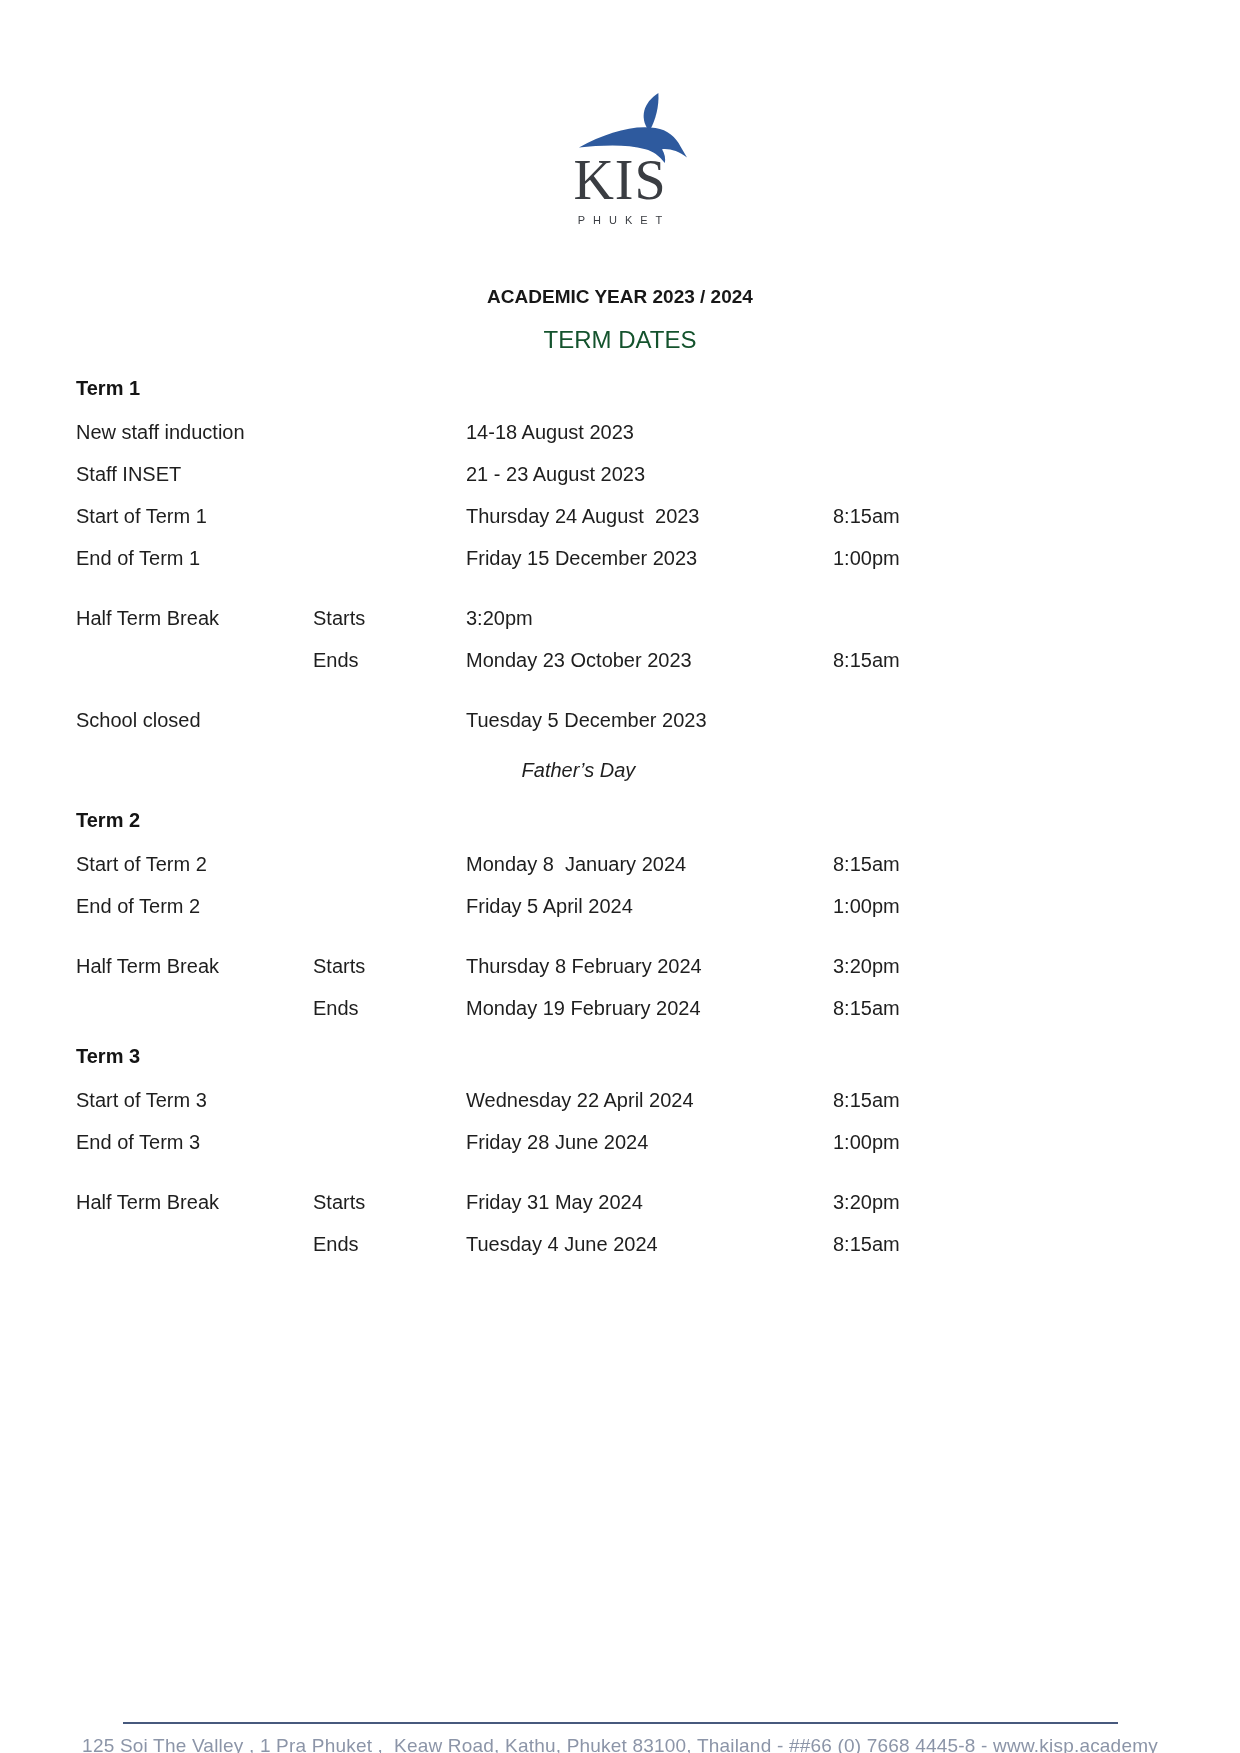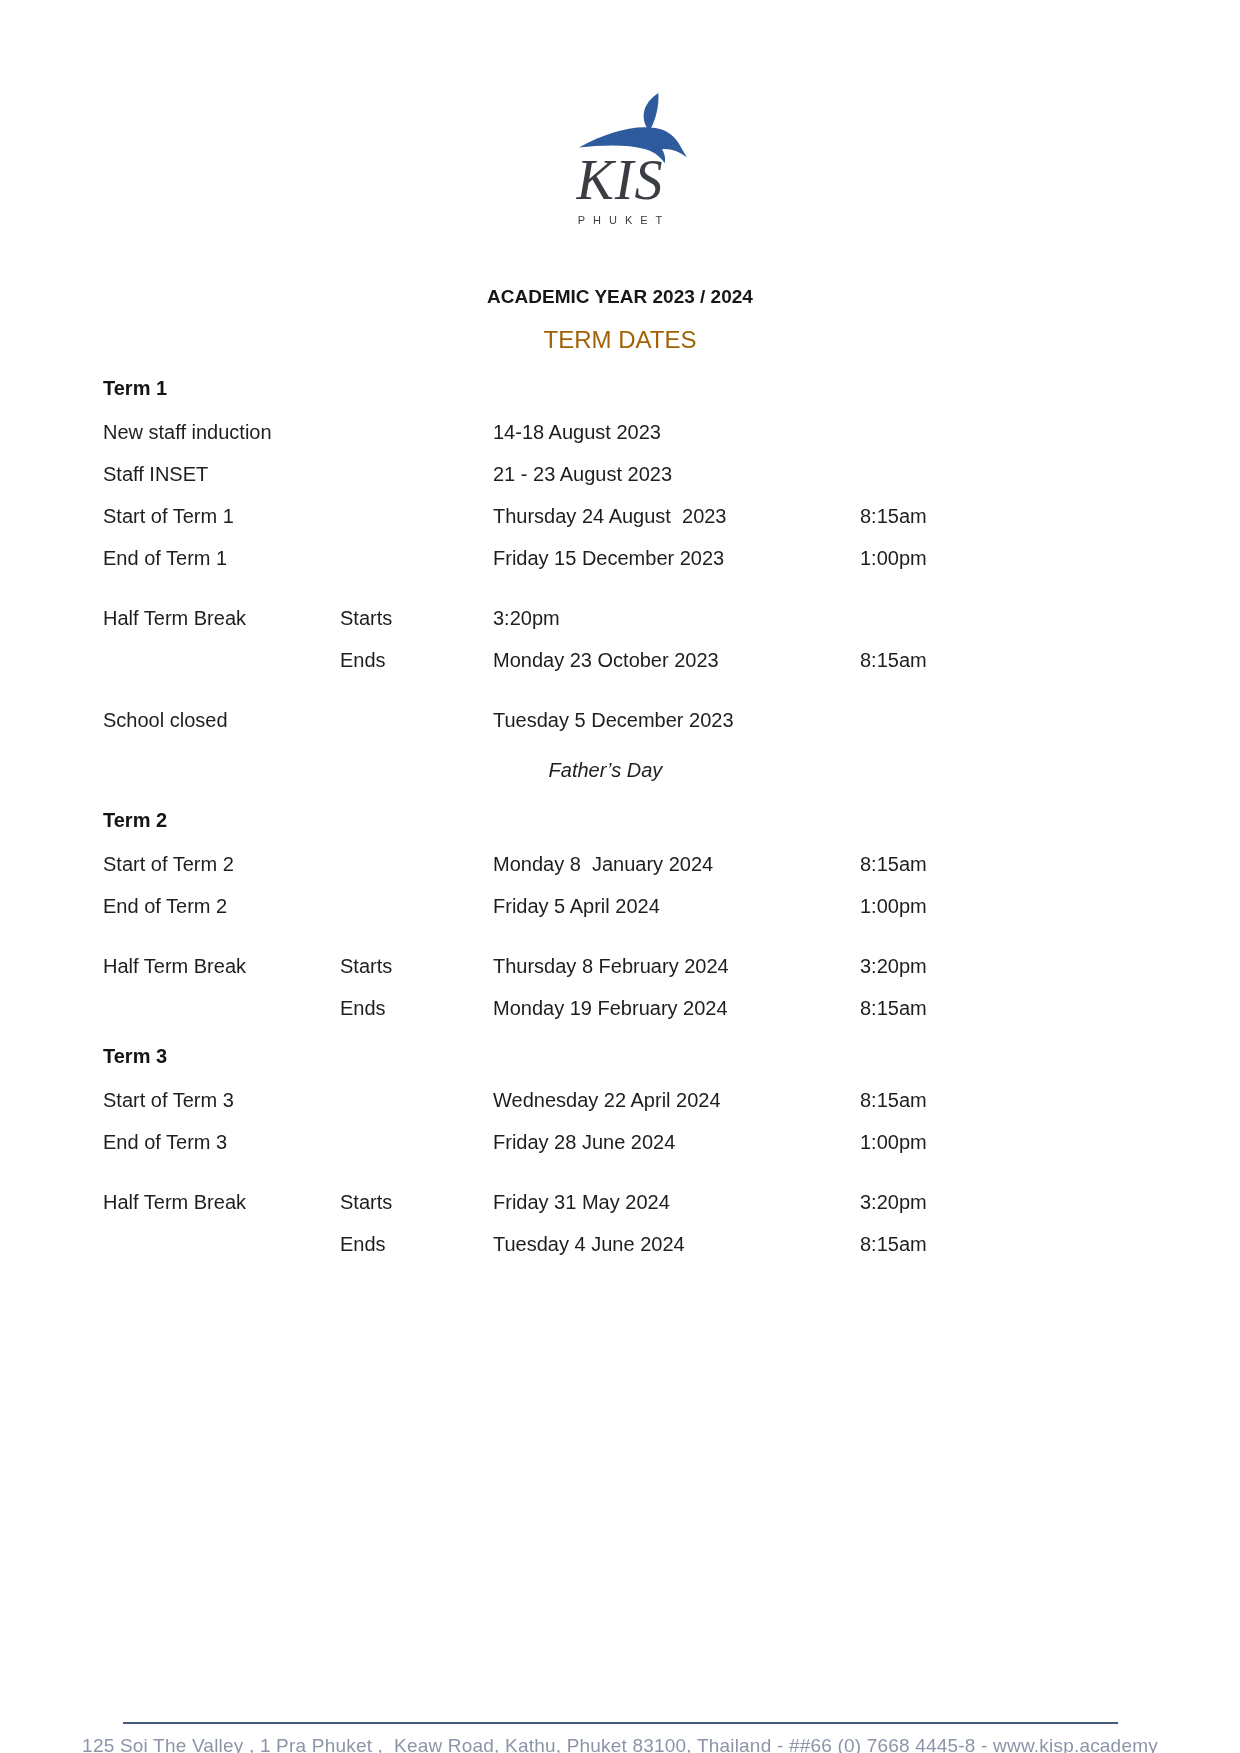--- a/index.html
+++ b/index.html
@@ -31,21 +31,20 @@
     height: 72px;
   }
   .logo-text {
     font-family: "Liberation Serif", "DejaVu Serif", serif;
     font-size: 56px;
     line-height: 52px;
     color: #3a3d42;
     letter-spacing: 1px;
     position: relative;
     z-index: 2;
-    font-style: italic;
   }
   .logo-sub {
     font-size: 11px;
     letter-spacing: 8px;
     padding-left: 8px;
     color: #3a3d42;
     margin-top: 8px;
   }
 
   
@@ -56,27 +55,27 @@
     line-height: 30px;
     font-weight: bold;
     color: #171717;
   }
   .subtitle {
     margin-top: 14px;
     text-align: center;
     font-size: 24px;
     line-height: 28px;
     font-weight: normal;
-    color: #a16207;
+    color: #14532d;
   }
 
   
   .content {
     margin-top: 22px;
-    padding-left: 103px;
+    padding-left: 76px;
     padding-right: 60px;
     font-size: 20px;
   }
   .section { margin-top: 0; }
   .section + .section { margin-top: 24px; }
   .section-heading {
     font-weight: bold;
     font-size: 20px;
     line-height: 24px;
     margin-bottom: 20px;

